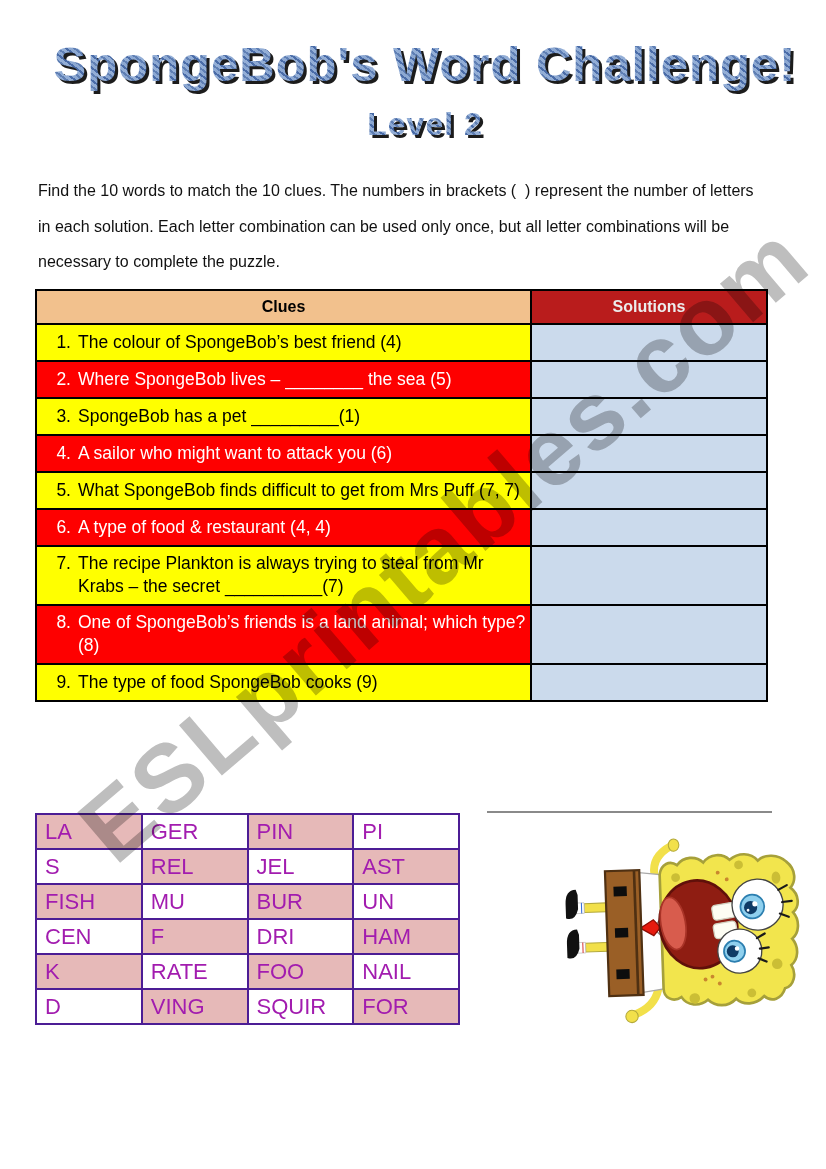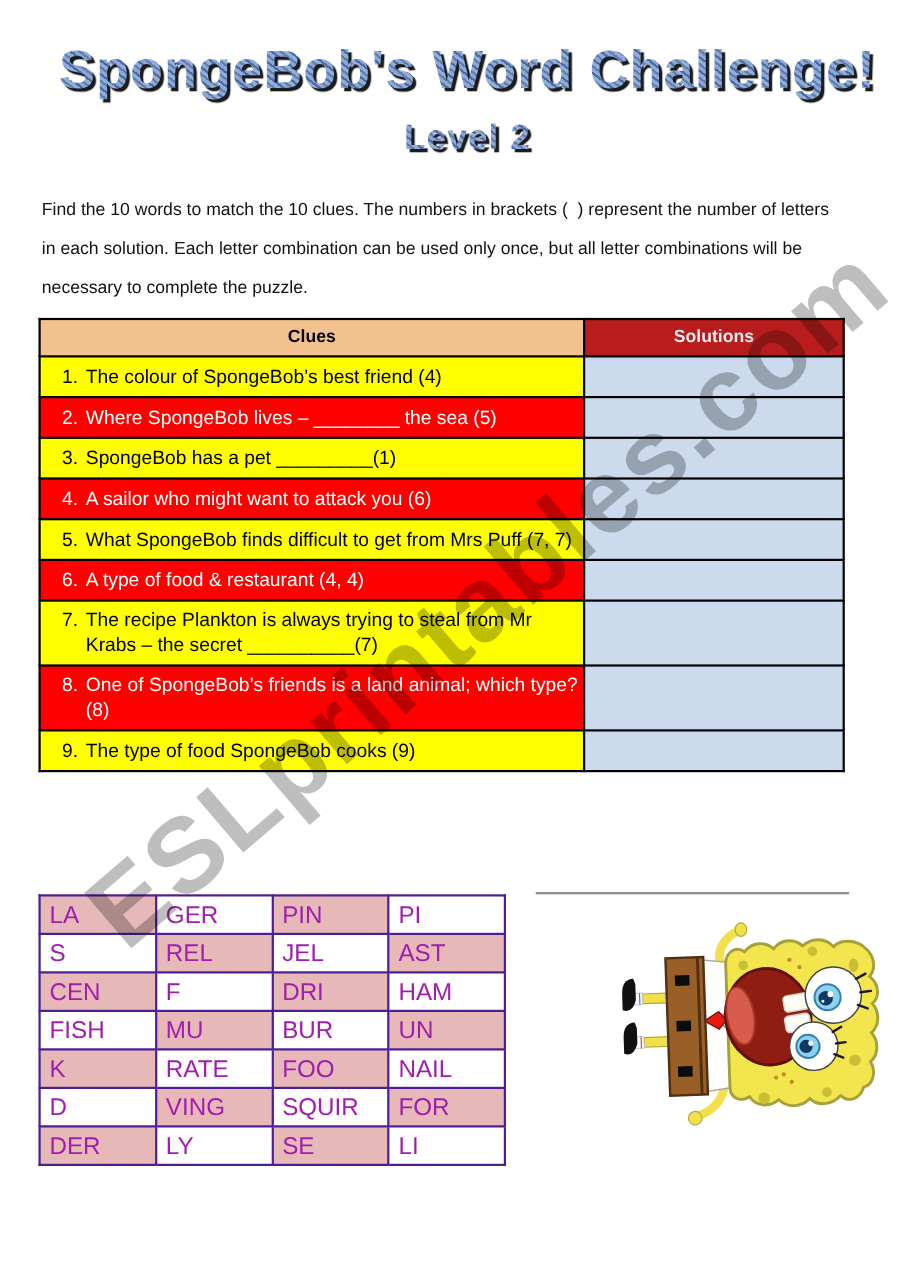--- a/index.html
+++ b/index.html
@@ -182,48 +182,42 @@
         <td>PIN</td>
         <td>PI</td>
       </tr>
       <tr>
         <td>S</td>
         <td>REL</td>
         <td>JEL</td>
         <td>AST</td>
       </tr>
       <tr>
+        <td>FISH</td>
+        <td>MU</td>
+        <td>BUR</td>
+        <td>UN</td>
+      </tr>
+      <tr>
         <td>CEN</td>
         <td>F</td>
         <td>DRI</td>
         <td>HAM</td>
       </tr>
       <tr>
-        <td>FISH</td>
-        <td>MU</td>
-        <td>BUR</td>
-        <td>UN</td>
-      </tr>
-      <tr>
         <td>K</td>
         <td>RATE</td>
         <td>FOO</td>
         <td>NAIL</td>
       </tr>
       <tr>
         <td>D</td>
         <td>VING</td>
         <td>SQUIR</td>
         <td>FOR</td>
-      </tr>
-      <tr>
-        <td>DER</td>
-        <td>LY</td>
-        <td>SE</td>
-        <td>LI</td>
       </tr>
     </tbody>
   </table>
 
   <div class="divider"></div>
 
   <div class="sponge-art">
     <svg viewBox="0 0 320 250" width="320" height="250" xmlns="http://www.w3.org/2000/svg">
       <g transform="translate(304,16) rotate(88) scale(0.88)">
 

